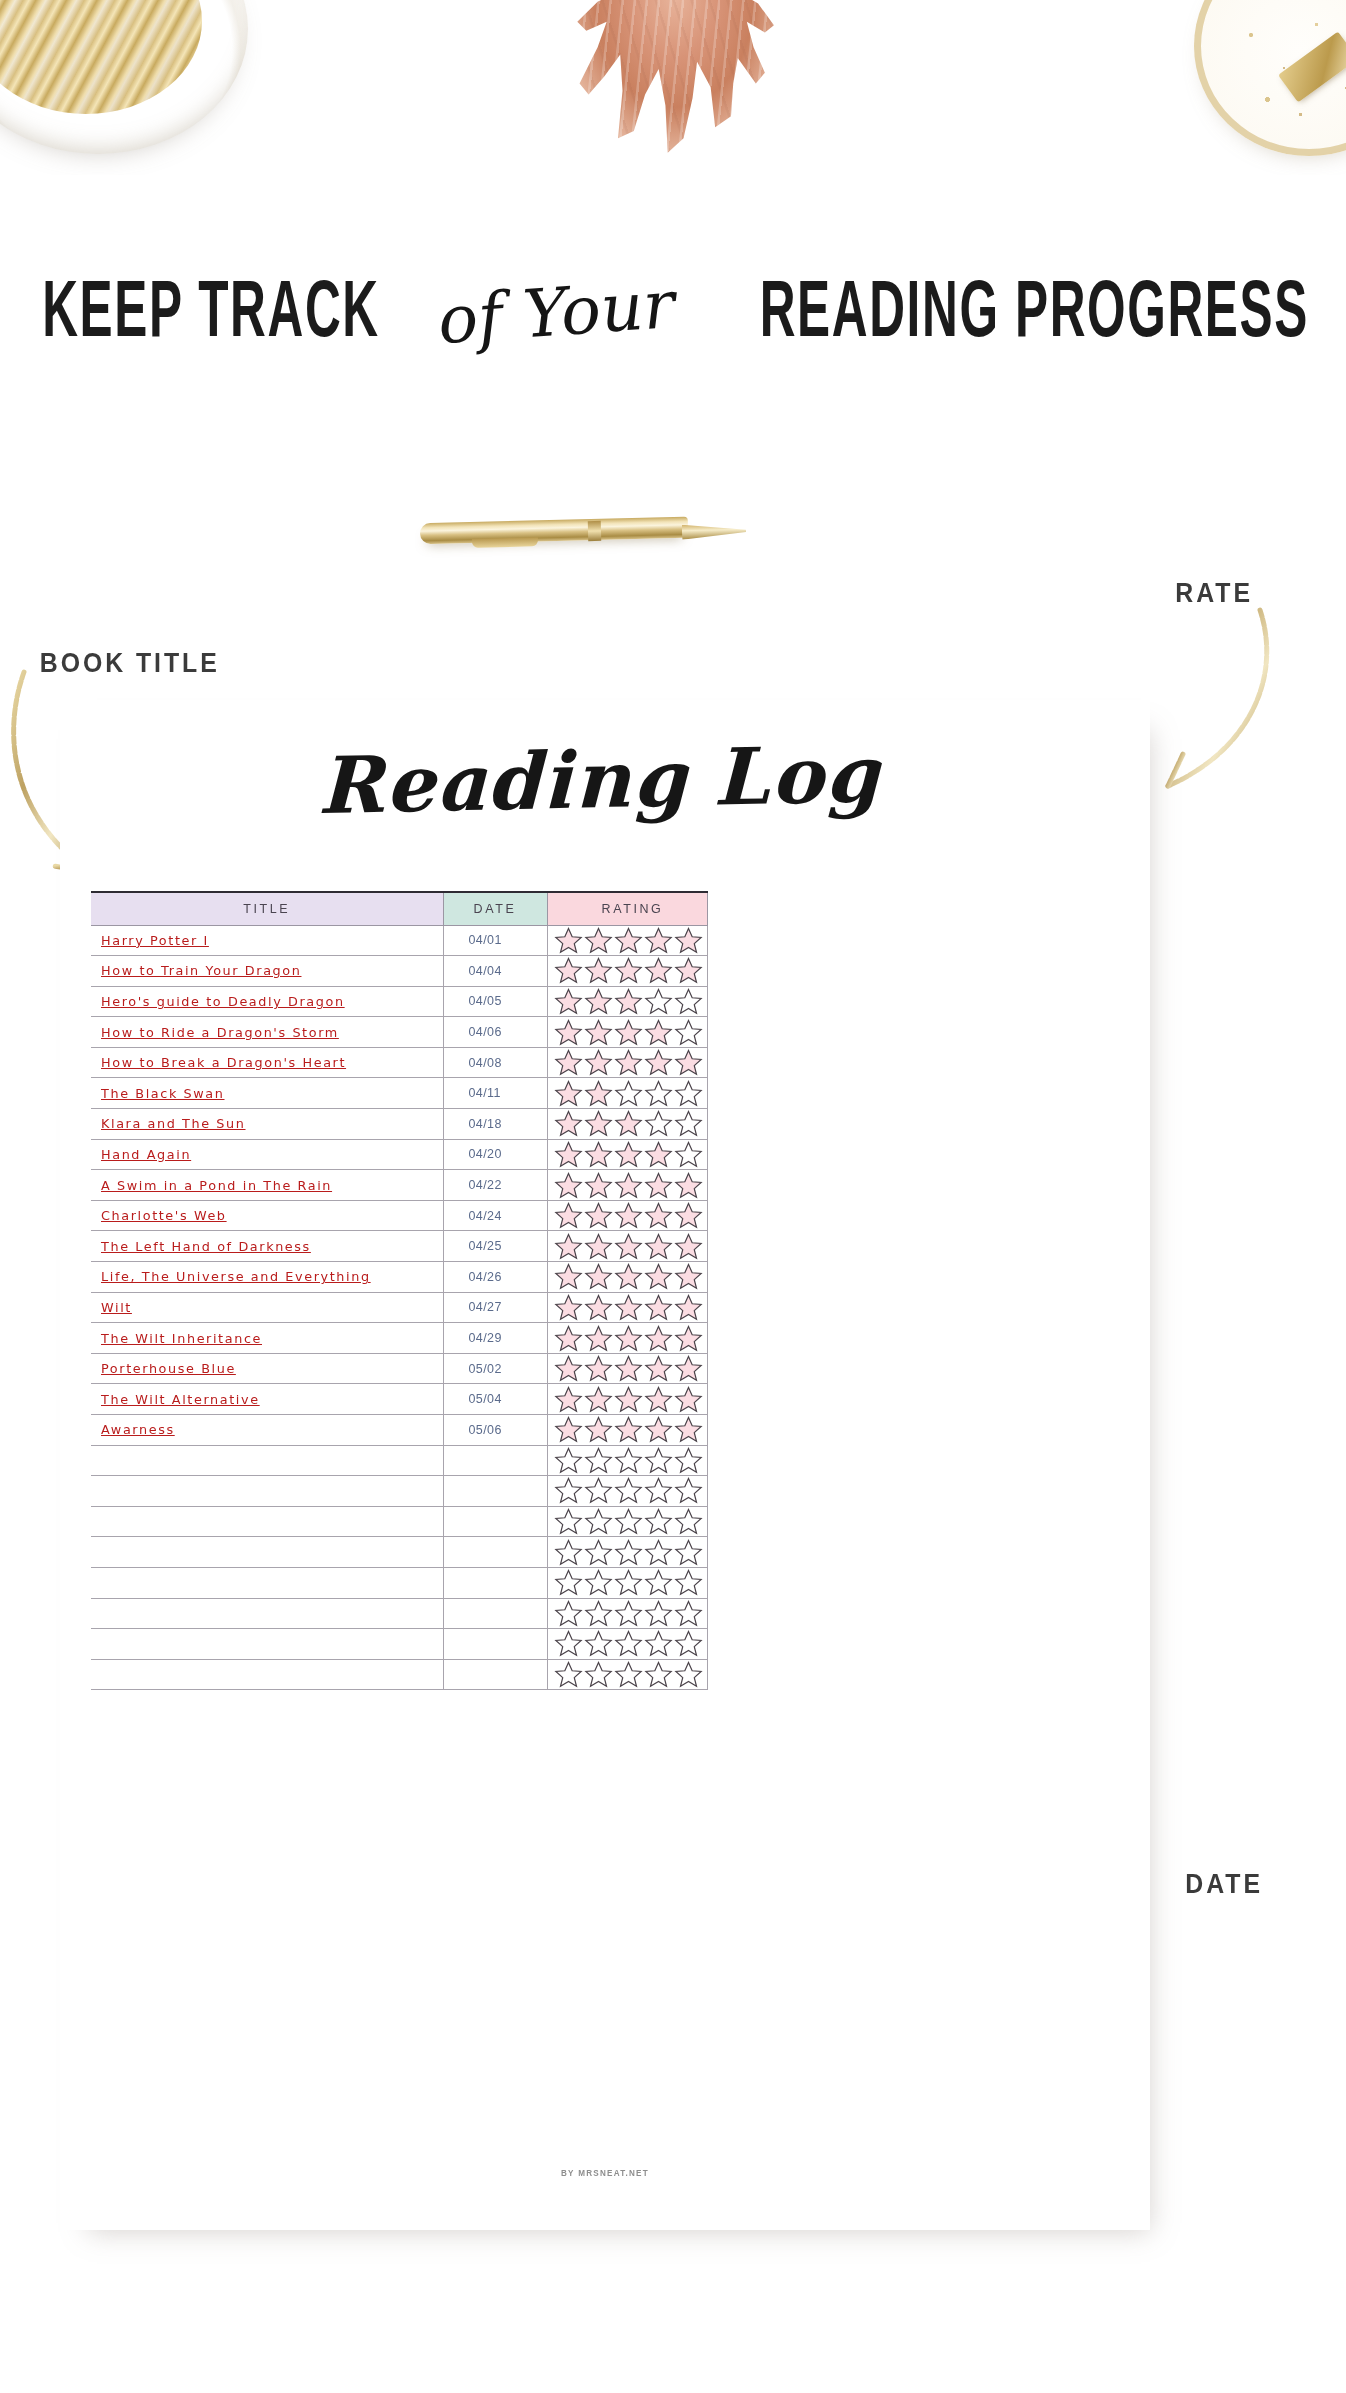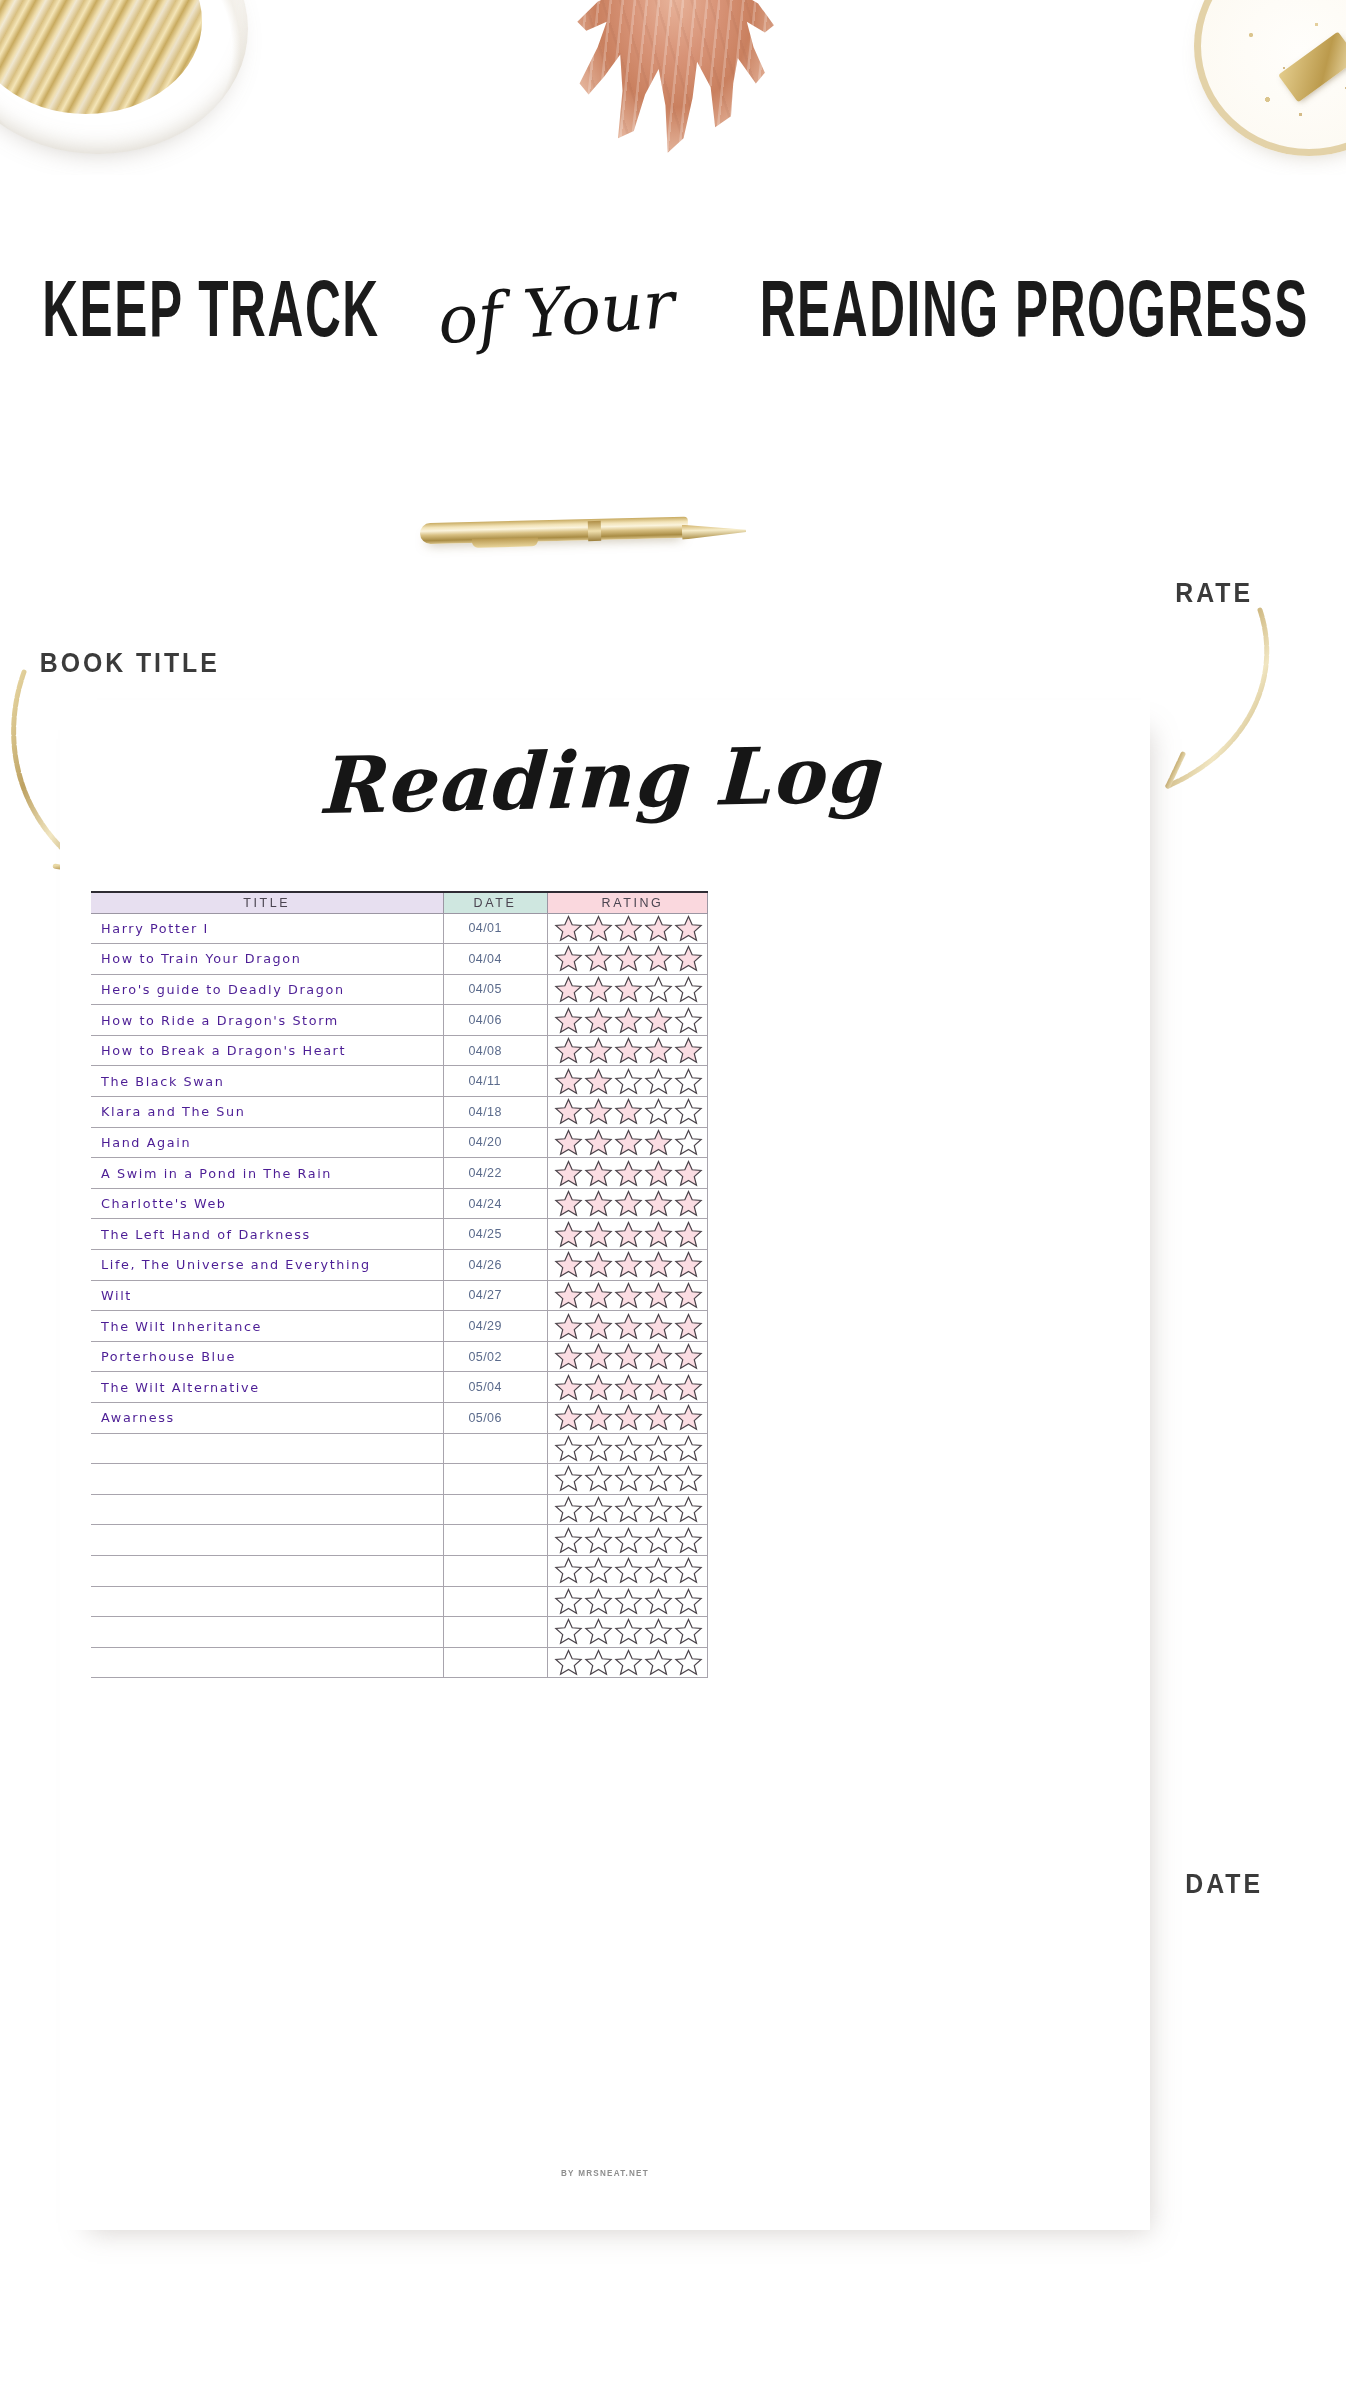--- a/index.html
+++ b/index.html
@@ -247,21 +247,21 @@
     left: 31px;
     width: 616px;
     border-collapse: collapse;
     table-layout: fixed;
   }
   .log-table col.c-title  { width: 352px; }
   .log-table col.c-date   { width: 104px; }
   .log-table col.c-rating { width: 160px; }
 
   .log-table thead th {
-    height: 21px;
+    height: 33px;
     font-family: "Liberation Sans", sans-serif;
     font-size: 12.5px;
     font-weight: 400;
     letter-spacing: 2.6px;
     color: #4a4450;
     border-top: 2px solid #2e2b33;
     border-bottom: 1px solid #9b96a3;
     text-align: center;
   }
   .log-table thead th.th-title  { background: #e7dff0; border-right: 1px solid #9b96a3; }
@@ -272,23 +272,24 @@
     height: 30.6px;
     border-bottom: 1px solid #a8a4ad;
     vertical-align: middle;
   }
   .log-table tbody td.td-title {
     border-right: 1px solid #a8a4ad;
     padding-left: 10px;
     font-family: "DejaVu Sans", sans-serif;
     font-size: 12.8px;
     letter-spacing: 1.6px;
-    color: #4c1d95;
+    color: #b91c1c;
     white-space: nowrap;
     overflow: hidden;
+    text-decoration: underline;
   }
   .log-table tbody td.td-date {
     border-right: 1px solid #a8a4ad;
     padding-left: 25px;
     font-family: "Liberation Sans", sans-serif;
     font-size: 12.5px;
     letter-spacing: .4px;
     color: #5b6b8c;
   }
   .log-table tbody td.td-rating {

